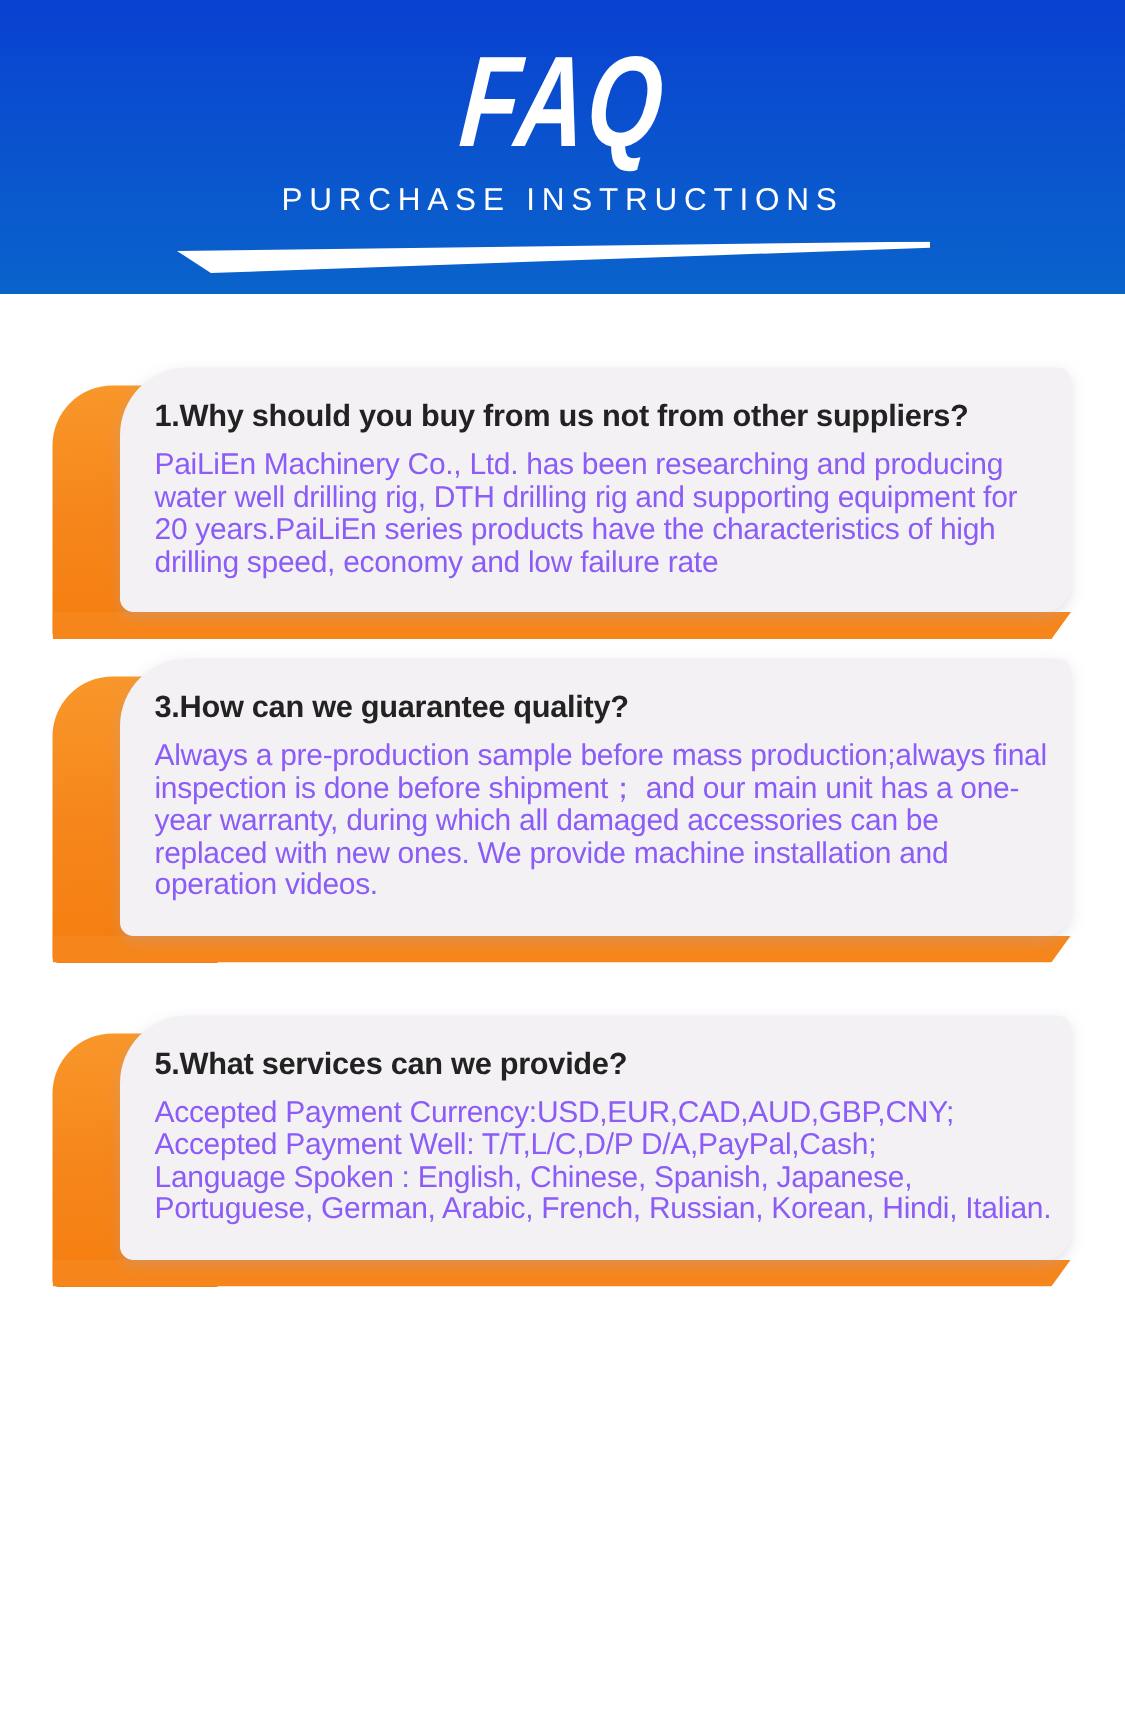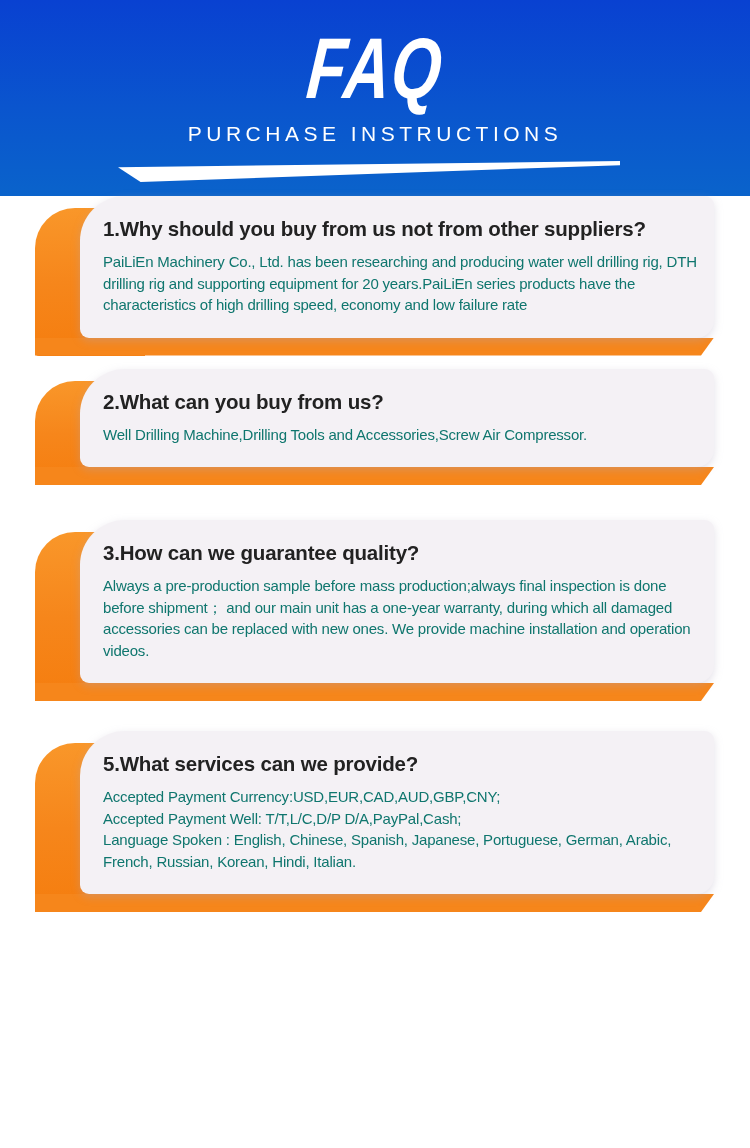--- a/index.html
+++ b/index.html
@@ -40,21 +40,21 @@
   }
   .swoosh {
     position:absolute;
     left:118px; top:161px;
     width:502px; height:21px;
     background:#ffffff;
     clip-path:polygon(0 30%, 100% 0, 100% 20%, 4.5% 100%);
   }
 
   
-  .faq-list { }
+  .faq-list { padding-top:49px; }
 
   .faq-card {
     position:relative;
     width:634px;
     margin-left:80px;
   }
   .faq-card:nth-child(1) { margin-bottom:31px; }
   .faq-card:nth-child(2) { margin-bottom:53px; }
   .faq-card:nth-child(3) { margin-bottom:48px; }
   .faq-card:nth-child(4) { margin-bottom:45px; }
@@ -87,22 +87,22 @@
   .question {
     color:#222222;
     font-size:20.5px;
     line-height:28px;
     font-weight:bold;
     letter-spacing:-0.2px;
     padding-top:4px;
   }
   .answer {
     margin-top:8px;
-    color:#0f766e;
-    font-size:15px;
+    color:#8b5cf6;
+    font-size:20px;
     line-height:21.5px;
     letter-spacing:-0.2px;
     max-width:600px;
   }
   .answer-line { min-height:21.5px; }
 </style>
 </head>
 <body>
 
 <div class="header">
@@ -115,28 +115,20 @@
 
   <div class="faq-card">
     <div class="accent-side"></div>
     <div class="accent-bar"></div>
     <div class="card-body">
       <div class="question">1.Why should you buy from us not from other suppliers?</div>
       <div class="answer">PaiLiEn Machinery Co., Ltd. has been researching and producing water well drilling rig, DTH drilling rig and supporting equipment for 20 years.PaiLiEn series products have the characteristics of high drilling speed, economy and low failure rate</div>
     </div>
   </div>
 
-  <div class="faq-card">
-    <div class="accent-side"></div>
-    <div class="accent-bar"></div>
-    <div class="card-body">
-      <div class="question">2.What can you buy from us?</div>
-      <div class="answer">Well Drilling Machine,Drilling Tools and Accessories,Screw Air Compressor.</div>
-    </div>
-  </div>
 
   <div class="faq-card">
     <div class="accent-side"></div>
     <div class="accent-bar"></div>
     <div class="card-body">
       <div class="question">3.How can we guarantee quality?</div>
       <div class="answer">Always a pre-production sample before mass production;always final inspection is done before shipment；  and our main unit has a one-year warranty, during which all damaged accessories can be replaced with new ones. We provide machine installation and operation videos.</div>
     </div>
   </div>
 

